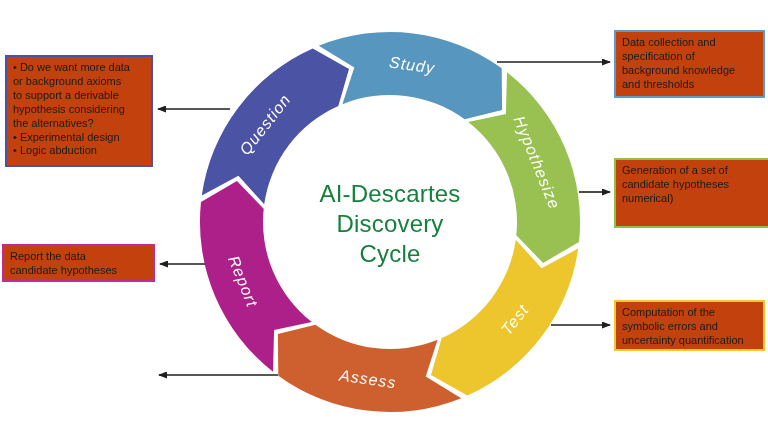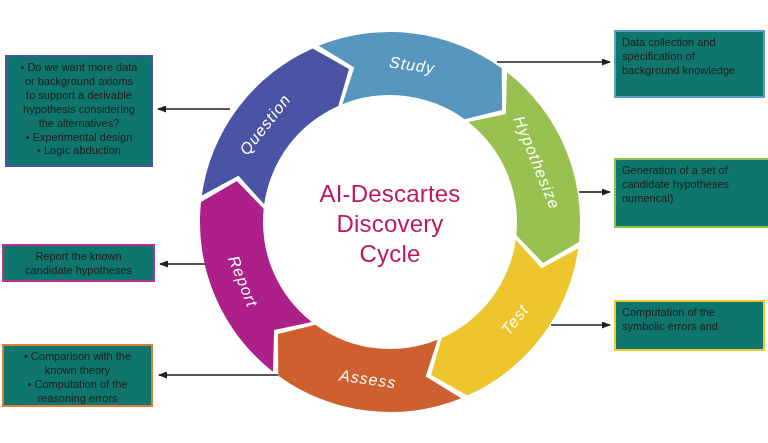--- a/index.html
+++ b/index.html
@@ -2,35 +2,35 @@
 <html><head>
 <meta charset="utf-8">
 <style>
   html,body{margin:0;padding:0;background:#fff;}
   .figure{
     position:relative;width:768px;height:443px;background:#ffffff;
     font-family:"Liberation Sans",sans-serif;overflow:hidden;
   }
   .cycle-svg{position:absolute;left:0;top:0;}
   .note-box{
-    position:absolute;border:2px solid #888;background:#0f766e;
+    position:absolute;border:2px solid #888;background:#c2410c;
     padding:4px 6px;font-size:11px;line-height:13.9px;color:#1c1c1c;
     box-sizing:border-box;
   }
-  .align-right{text-align:center;}
+  .align-right{text-align:left;}
   .align-left{text-align:left;}
   #question-box{left:5px;top:55px;width:148px;height:112px;}
   #report-box{left:2px;top:244px;width:153px;height:38px;}
   #comparison-box{left:2px;top:344px;width:151px;height:63px;}
   #data-collection-box{left:614px;top:30px;width:151px;height:68px;}
   #generation-box{left:614px;top:158px;width:164px;height:70px;}
   #computation-box{left:614px;top:300px;width:151px;height:51px;}
   .center-title{
     position:absolute;left:280px;top:179px;width:220px;text-align:center;
-    font-size:24px;line-height:30px;color:#be185d;letter-spacing:0.2px;
+    font-size:24px;line-height:30px;color:#15803d;letter-spacing:0.2px;
   }
   .seg-label{
     fill:#ffffff;font-size:16px;font-style:italic;letter-spacing:1px;
     text-anchor:middle;font-family:"Liberation Sans",sans-serif;
   }
 </style>
 </head>
 <body>
 
 <div class="figure">
@@ -75,41 +75,37 @@
       <div>•&nbsp;Do we want more data</div>
       <div>or background axioms</div>
       <div>to support a derivable</div>
       <div>hypothesis considering</div>
       <div>the alternatives?</div>
       <div>•&nbsp;Experimental design</div>
       <div>•&nbsp;Logic abduction</div>
     </div>
 
   <div id="report-box" class="note-box align-right" style="border-color: rgb(188, 45, 150);">
-      <div>Report the known</div>
+      <div>Report the data</div>
       <div>candidate hypotheses</div>
     </div>
 
-  <div id="comparison-box" class="note-box align-right" style="border-color: rgb(223, 125, 56);">
-      <div>•&nbsp;Comparison with the</div>
-      <div>known theory</div>
-      <div>•&nbsp;Computation of the</div>
-      <div>reasoning errors</div>
-    </div>
 
   <div id="data-collection-box" class="note-box align-left" style="border-color: rgb(91, 157, 200);">
       <div>Data collection and</div>
       <div>specification of</div>
       <div>background knowledge</div>
+      <div>and thresholds</div>
     </div>
 
   <div id="generation-box" class="note-box align-left" style="border-color: rgb(143, 191, 73);">
       <div>Generation of a set of</div>
       <div>candidate hypotheses</div>
       <div>numerical)</div>
     </div>
 
   <div id="computation-box" class="note-box align-left" style="border-color: rgb(240, 200, 50);">
       <div>Computation of the</div>
       <div>symbolic errors and</div>
+      <div>uncertainty quantification</div>
     </div>
 
 </div>
 
 </body></html>

